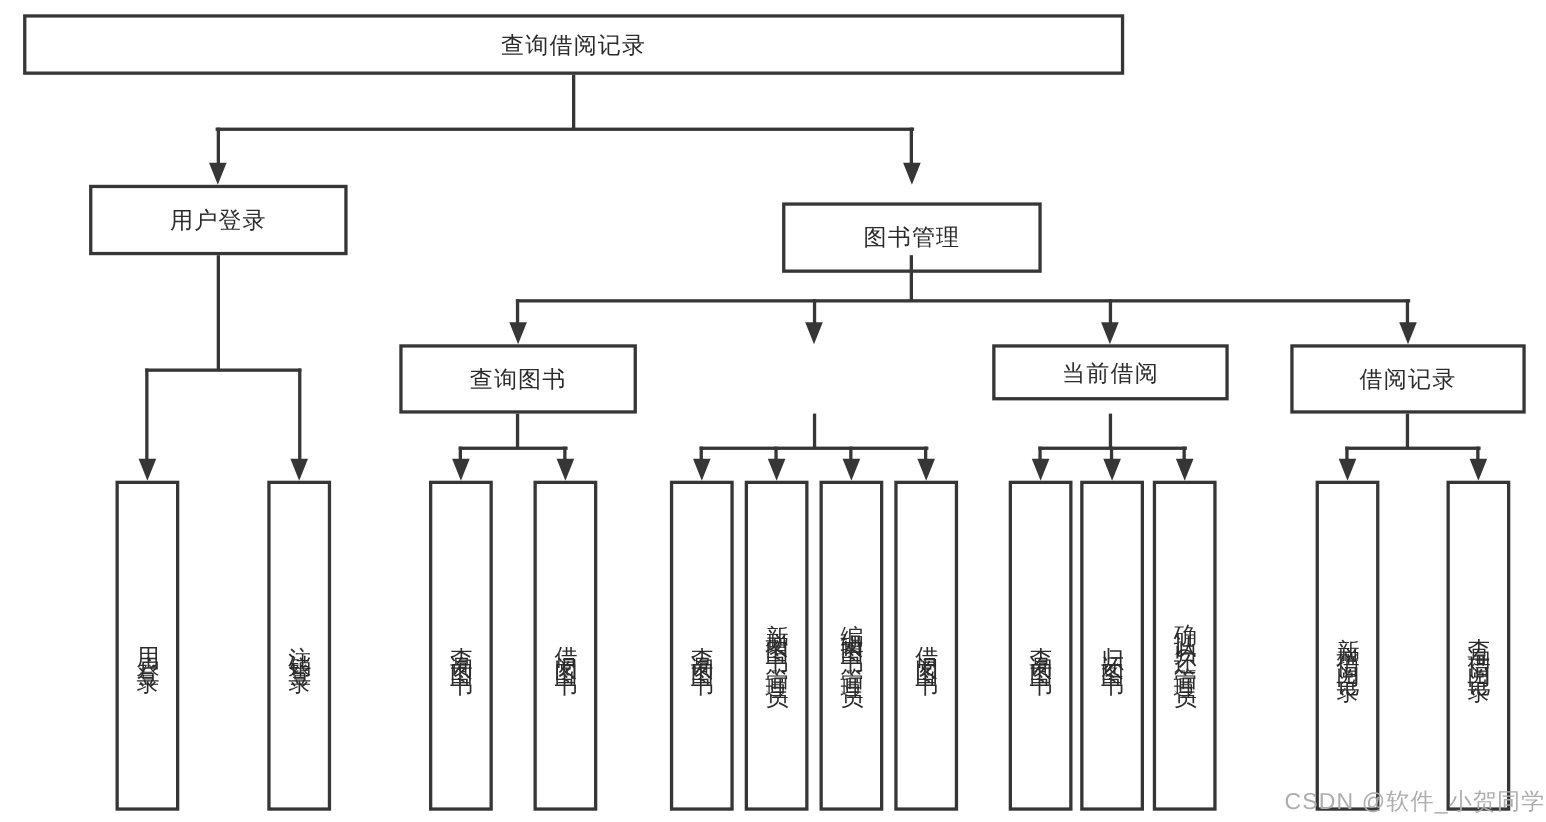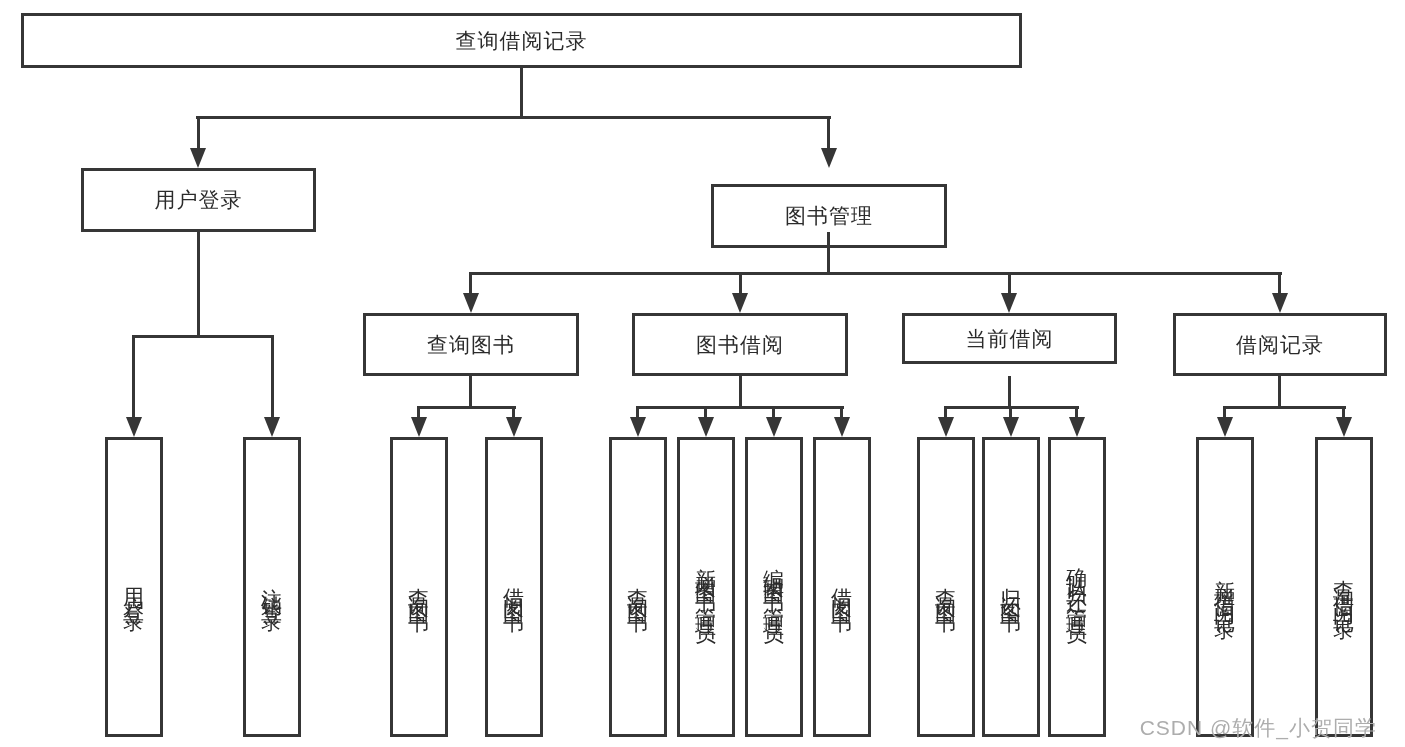--- a/index.html
+++ b/index.html
@@ -57,21 +57,21 @@
   .arrow {
     position: absolute;
     width: 0; height: 0;
     border-left: 8px solid transparent;
     border-right: 8px solid transparent;
     border-top: 20px solid var(--line);
   }
   .watermark {
     position: absolute;
     top: 714px;
-    right: 28px;
+    right: 0;
     font-size: 21px;
     color: var(--wm);
     letter-spacing: 1px;
     white-space: nowrap;
     text-align: right;
   }
 </style>
 </head>
 <body>
 
@@ -109,23 +109,20 @@
   <div class="vline" style="left:1008px;top:272px;height:23px"></div>
   <div class="vline" style="left:1278px;top:272px;height:23px"></div>
   <div class="arrow" style="left:463px;top:293px"></div>
   <div class="arrow" style="left:732px;top:293px"></div>
   <div class="arrow" style="left:1001px;top:293px"></div>
   <div class="arrow" style="left:1272px;top:293px"></div>
 
   <div class="box" style="left:363px;top:313px;width:216px;height:63px">
     <span>查询图书</span>
   </div>
-  <div class="box" style="left:632px;top:313px;width:216px;height:63px">
-    <span>图书借阅</span>
-  </div>
   <div class="box" style="left:902px;top:313px;width:215px;height:51px">
     <span>当前借阅</span>
   </div>
   <div class="box" style="left:1173px;top:313px;width:214px;height:63px">
     <span>借阅记录</span>
   </div>
 
   <div class="vline" style="left:469px;top:376px;height:32px"></div>
   <div class="hline" style="left:417px;top:406px;width:99px"></div>
   <div class="vline" style="left:417px;top:406px;height:13px"></div>

